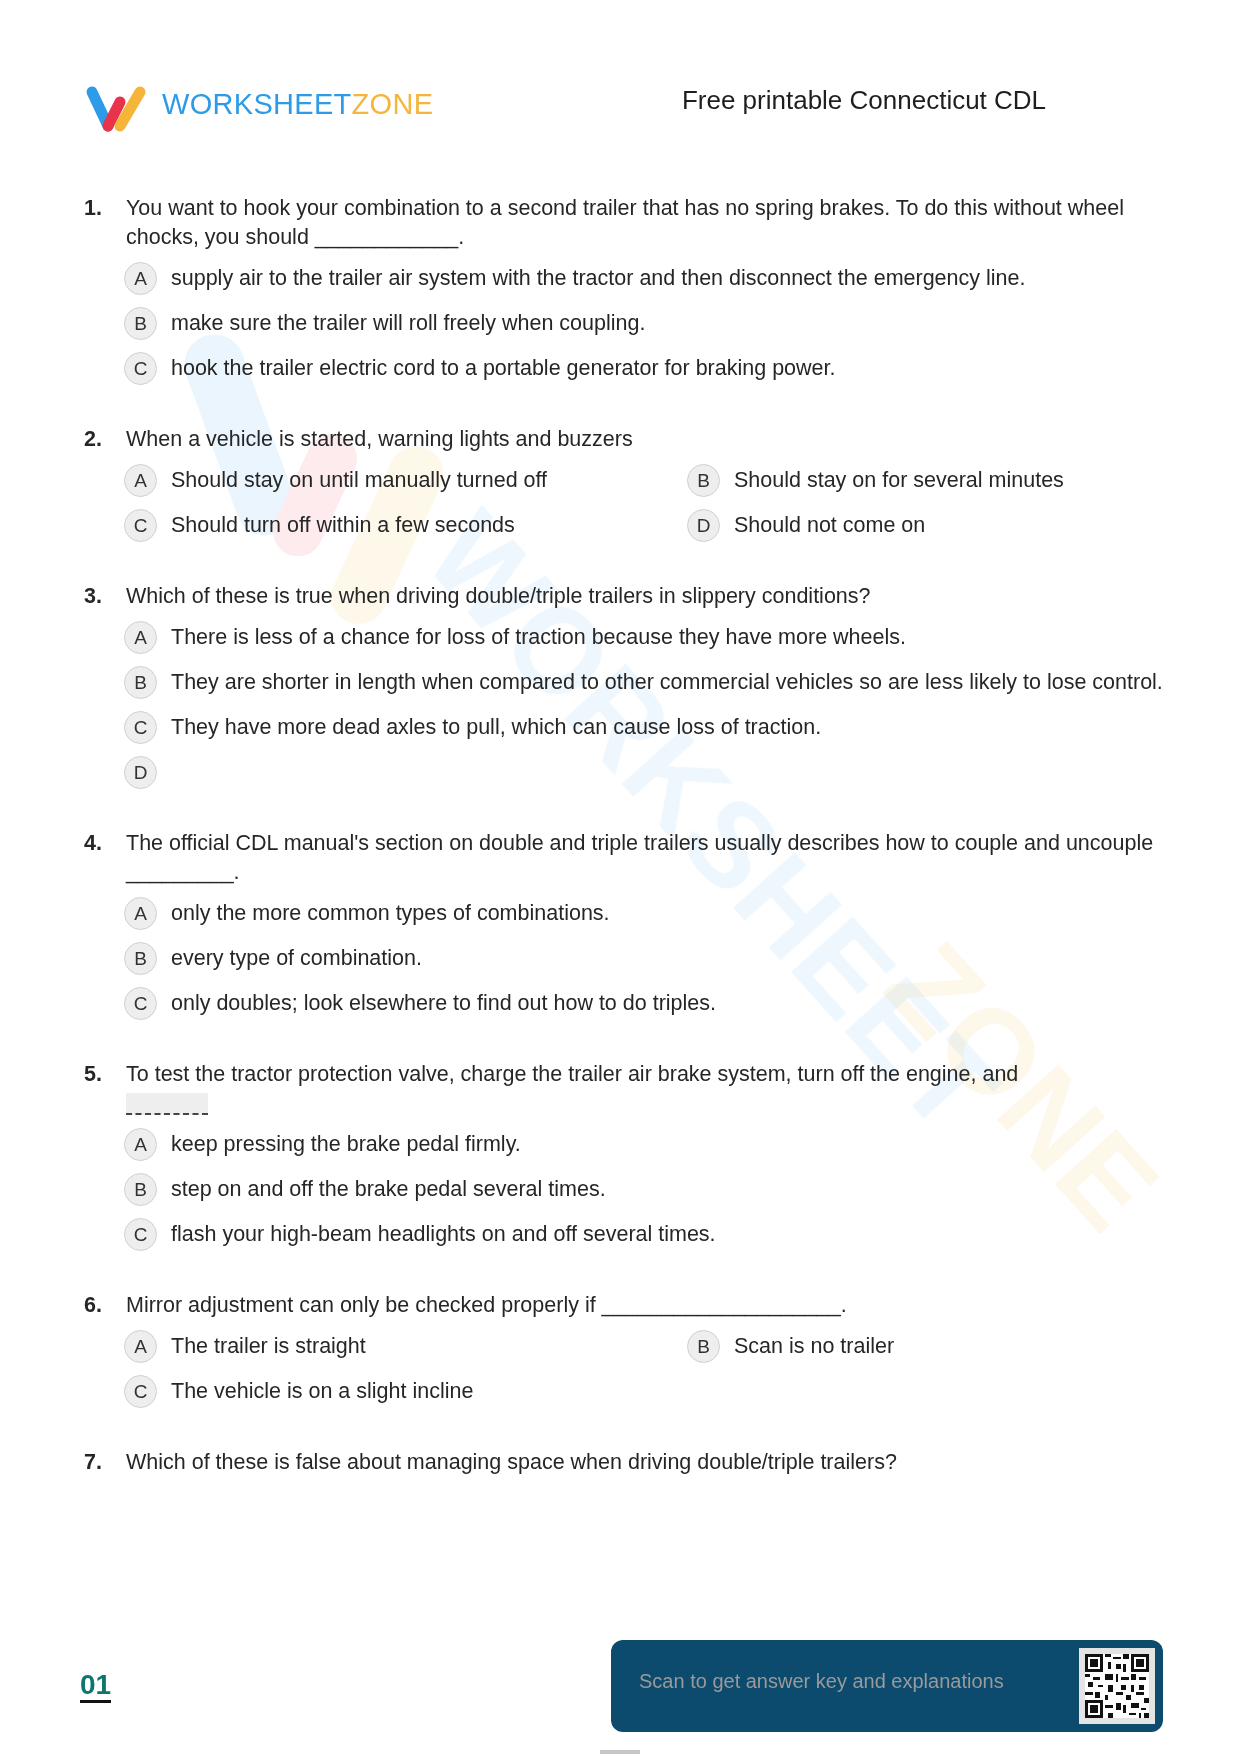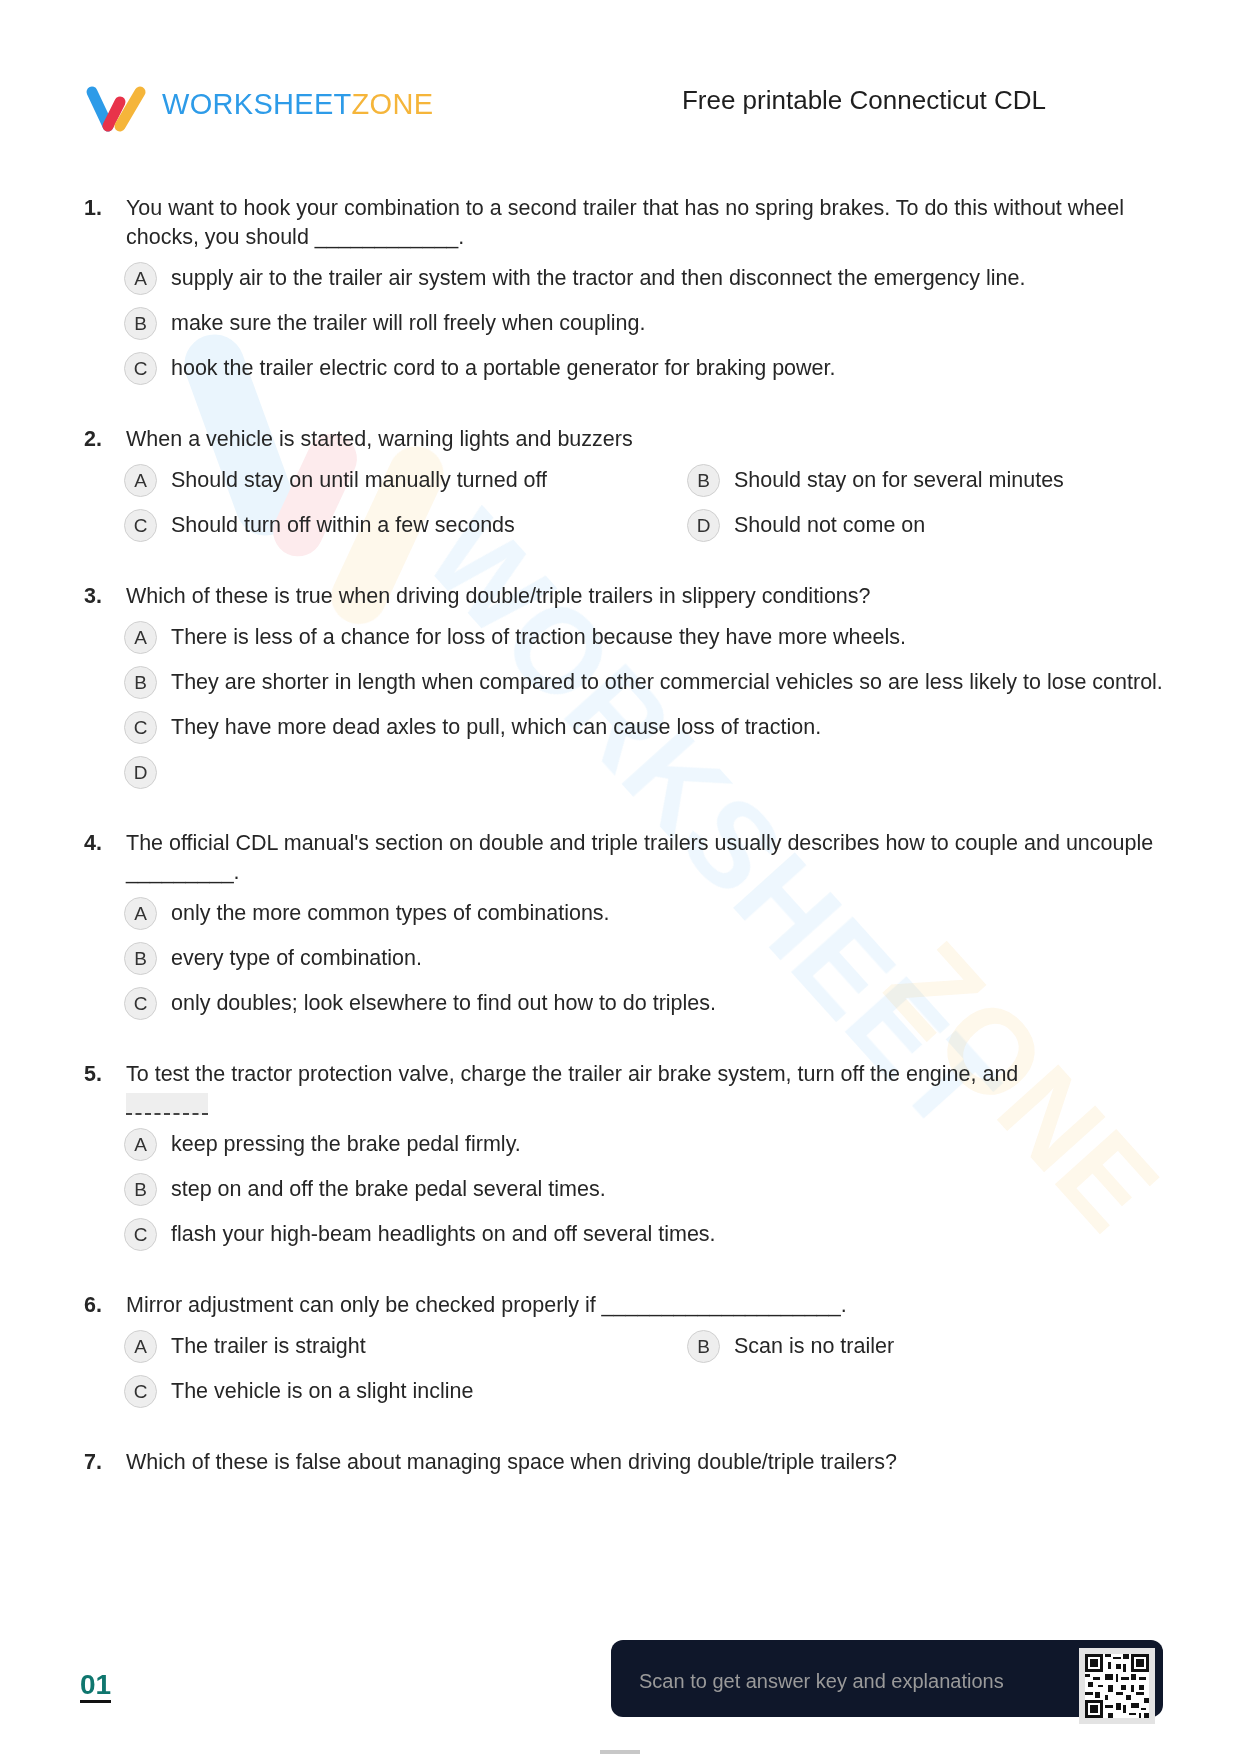--- a/index.html
+++ b/index.html
@@ -26,21 +26,21 @@
 
   .opts { margin-left: 40px; margin-top: 12px; }
   .opts.grid { display: grid; grid-template-columns: 563px 460px; row-gap: 14px; }
   .opts.list .opt { margin-bottom: 14px; }
   .opts.list .opt:last-child { margin-bottom: 0; }
   .opt { display: flex; align-items: flex-start; font-size: 21.5px; line-height: 29px; color: #262626; }
   .letter { width: 33px; height: 33px; border-radius: 50%; background: #eeeeee; border: 1px solid #cfcfcf; color: #333; font-size: 19px; display: flex; align-items: center; justify-content: center; flex-shrink: 0; margin-top: -2px; margin-right: 14px; }
   .opt-text { flex: 1; }
 
   .footer-page { position: absolute; left: 80px; top: 1670px; font-size: 28px; font-weight: 700; color: #0f766e; border-bottom: 3px solid #111; line-height: 30px; z-index: 2; }
-  .scan-box { position: absolute; left: 611px; top: 1640px; width: 552px; height: 77px; background: #0f172a; border-radius: 12px; z-index: 2; text-align: center; }
+  .scan-box { position: absolute; left: 611px; top: 1640px; width: 552px; height: 92px; background: #0c4a6e; border-radius: 12px; z-index: 2; text-align: center; }
   .scan-text { position: absolute; left: 28px; top: 30px; font-size: 20px; color: #9a9a9a; }
   .qr { position: absolute; right: 8px; top: 8px; width: 76px; height: 76px; background: #e3e3e3; padding: 6px; }
   .bottom-mark { position: absolute; left: 600px; top: 1750px; width: 40px; height: 4px; background: #c8c8c8; }
 </style>
 </head>
 <body>
 
 <svg class="watermark" viewBox="0 0 1239 1754">
   <g opacity="0.10">
     <rect x="210" y="330" width="60" height="210" rx="30" fill="#2d9be8" transform="rotate(-20 240 435)"></rect>

